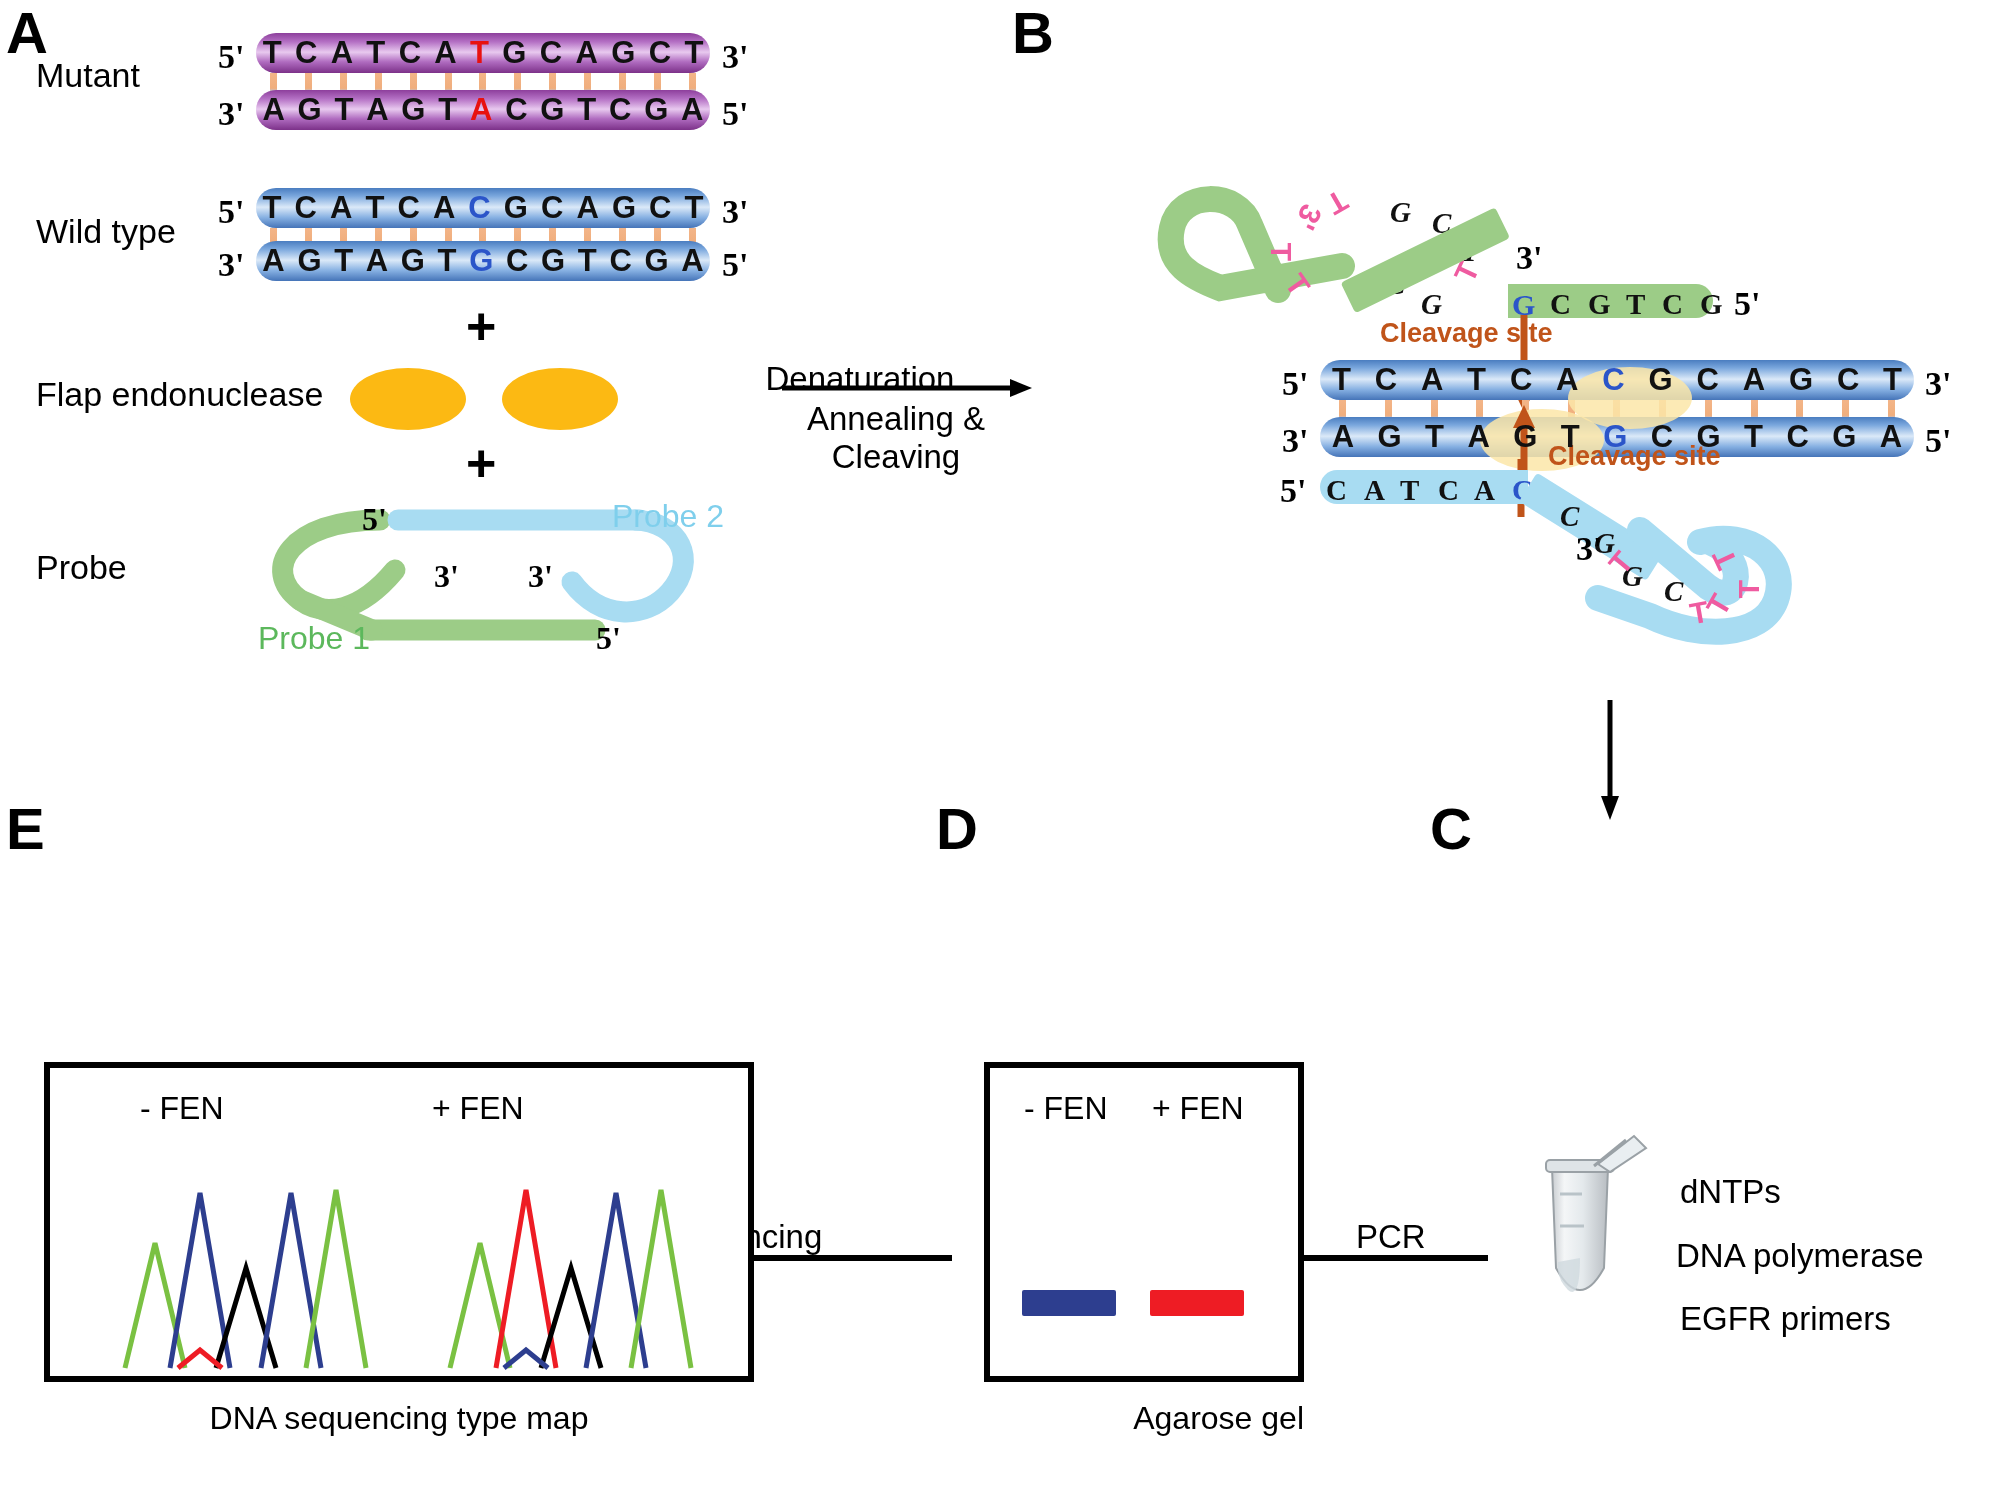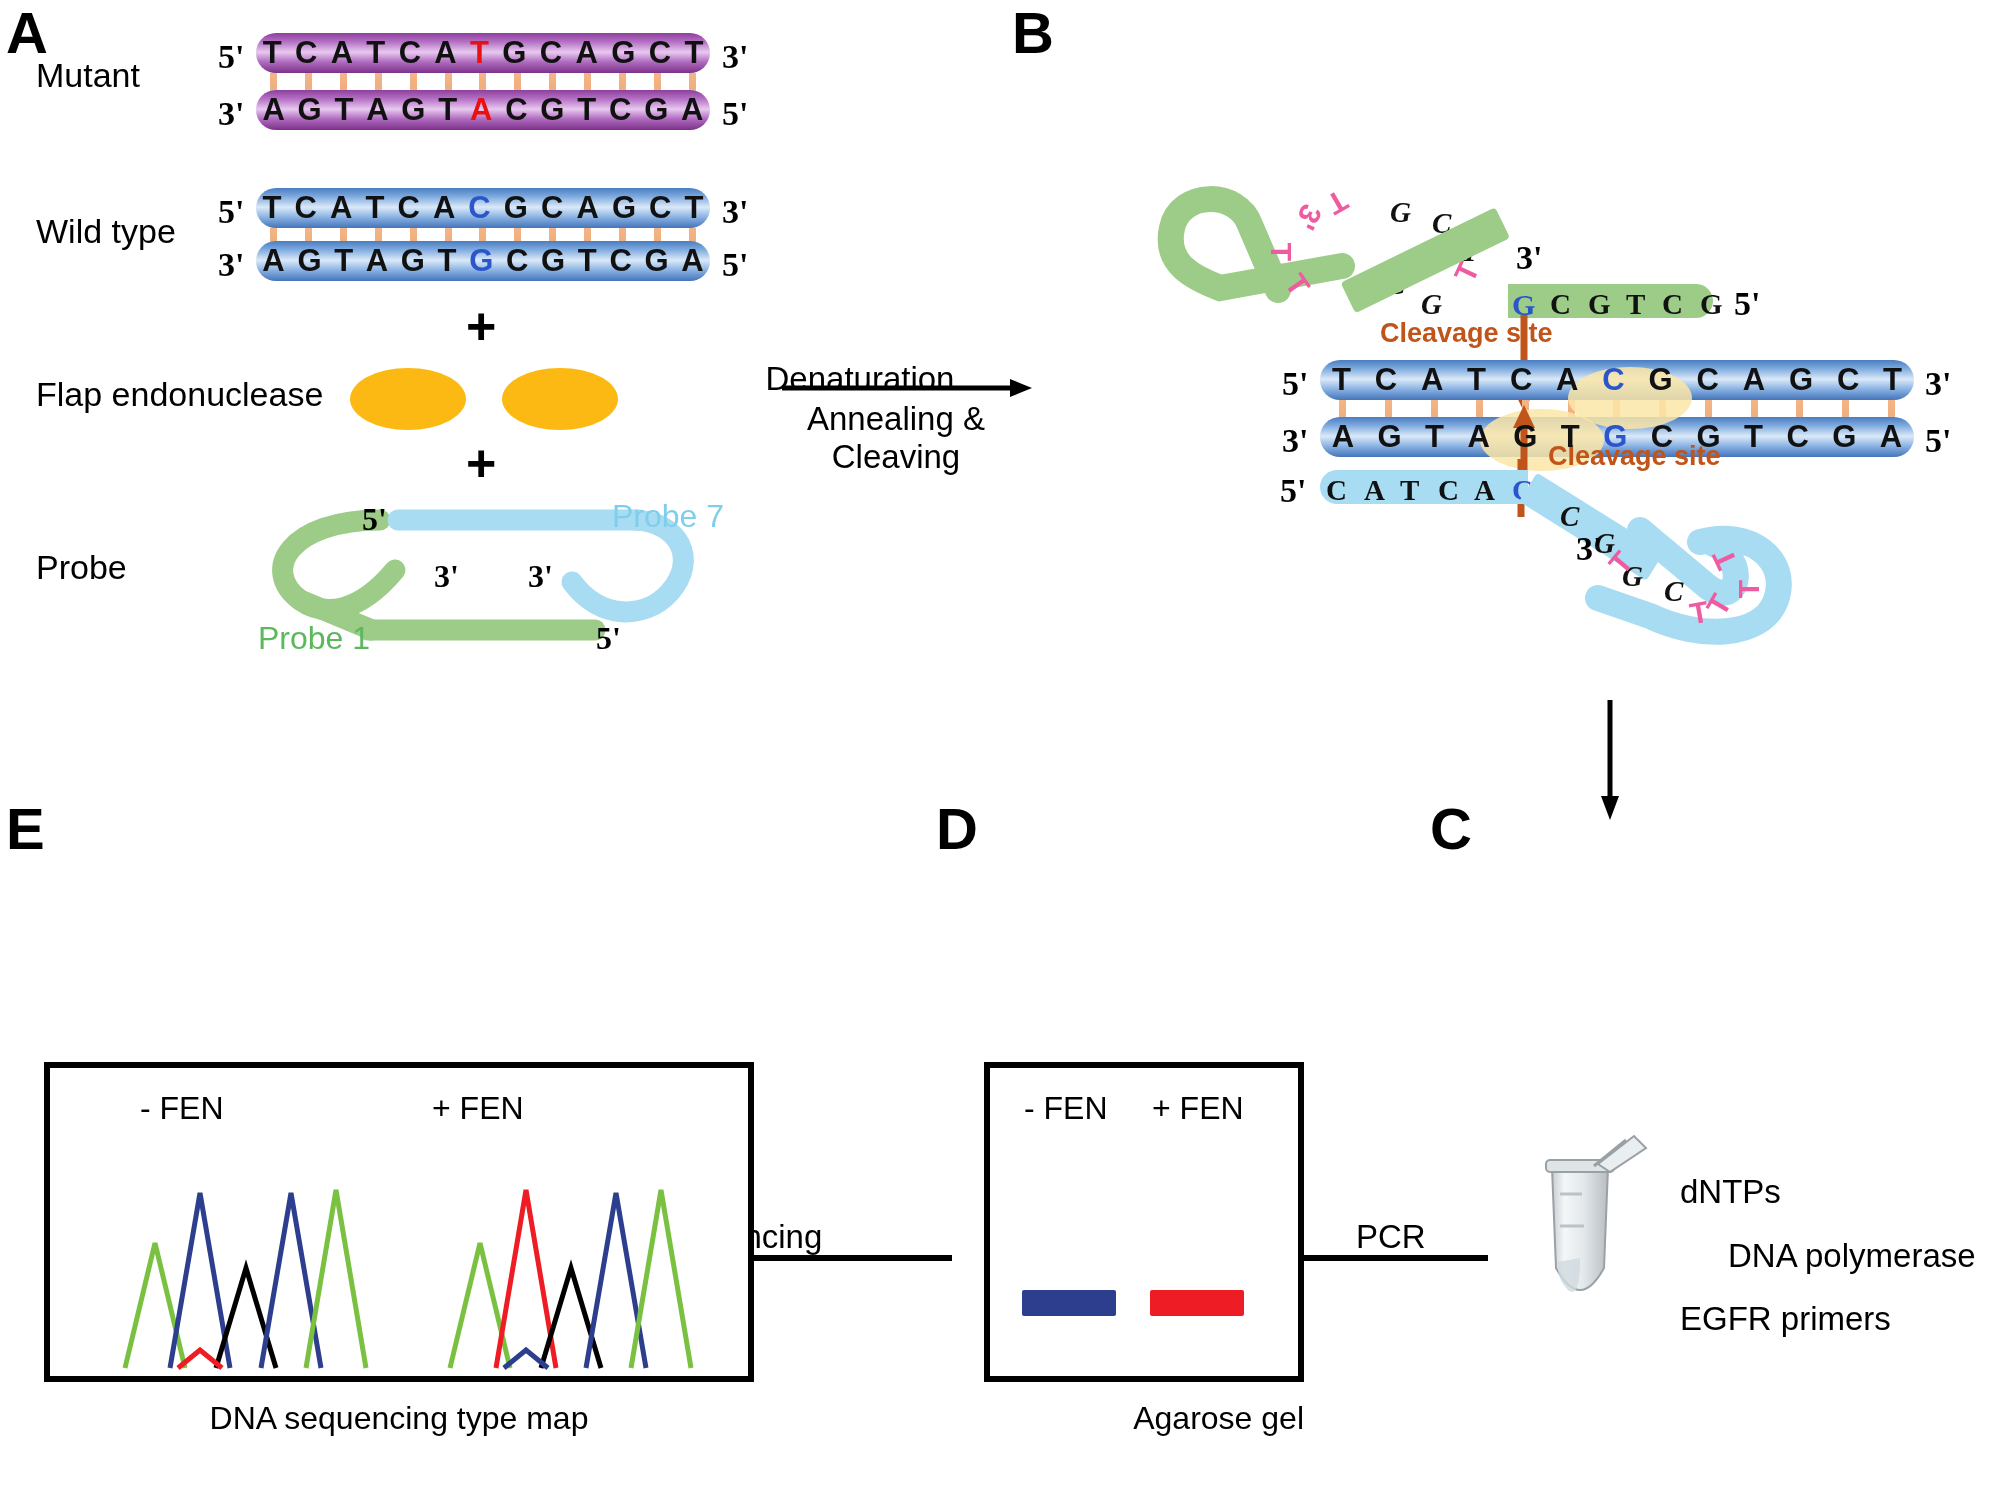--- a/index.html
+++ b/index.html
@@ -160,21 +160,21 @@
   <path d="M 50 100 L 122 130" stroke="#9ccc87" stroke-width="21" stroke-linecap="round" fill="none"></path>
 
   <path d="M 148 20 L 390 20" stroke="#a8dcf2" stroke-width="21" stroke-linecap="round" fill="none"></path>
   <path d="M 385 20 C 430 22, 448 60, 420 92 C 395 120, 350 120, 322 82" fill="none" stroke="#a8dcf2" stroke-width="21" stroke-linecap="round"></path>
 </svg>
 <div class="abs cap" style="left:362px;top:501px;color:#000;font-weight:bold;font-family:'Liberation Serif',serif;">5'</div>
 <div class="abs cap" style="left:434px;top:558px;color:#000;font-weight:bold;font-family:'Liberation Serif',serif;">3'</div>
 <div class="abs cap" style="left:528px;top:558px;color:#000;font-weight:bold;font-family:'Liberation Serif',serif;">3'</div>
 <div class="abs cap" style="left:596px;top:620px;color:#000;font-weight:bold;font-family:'Liberation Serif',serif;">5'</div>
 <div class="abs cap" style="left:258px;top:620px;color:#5cb85c;text-align:center;">Probe 1</div>
-<div class="abs cap" style="left:612px;top:498px;color:#7fcfec;">Probe 7</div>
+<div class="abs cap" style="left:612px;top:498px;color:#7fcfec;">Probe 2</div>
 
 <div class="abs arrow-label" style="left:740px;top:360px;width:240px;text-align:center;">Denaturation</div>
 <div class="abs arrow-label" style="left:756px;top:400px;width:280px;text-align:center;">Annealing &amp; Cleaving</div>
 <svg class="abs" style="left:782px;top:378px;" width="250" height="22">
   <line x1="0" y1="10" x2="228" y2="10" stroke="#000" stroke-width="5"></line>
   <polygon points="228,1 250,10 228,19" fill="#000"></polygon>
 </svg>
 
 <div class="abs panel-letter" style="left:1012px;top:4px;">B</div>
 
@@ -319,21 +319,21 @@
   <path d="M 22 18 L 78 18 L 74 118 Q 50 162 26 118 Z" fill="url(#tubeGrad)" stroke="#9aa1a6" stroke-width="2"></path>
   <rect x="16" y="10" width="68" height="12" rx="4" fill="#dfe4e7" stroke="#9aa1a6" stroke-width="2"></rect>
   <path d="M 50 108 Q 50 150 38 140 Q 26 128 28 112 Z" fill="#cfd9de" opacity="0.8"></path>
   <line x1="30" y1="44" x2="52" y2="44" stroke="#b9c3c8" stroke-width="3"></line>
   <line x1="30" y1="76" x2="54" y2="76" stroke="#b9c3c8" stroke-width="3"></line>
   <path d="M 68 14 L 104 -14 L 116 -2 L 80 22 Z" fill="#e9eef1" stroke="#9aa1a6" stroke-width="2"></path>
   <path d="M 64 16 L 96 -10" stroke="#9aa1a6" stroke-width="3" fill="none"></path>
 </svg>
 
 <div class="abs reagent" style="left:1680px;top:1173px;">dNTPs</div>
-<div class="abs reagent" style="left:1728px;top:1237px;">DNA polymerase</div>
+<div class="abs reagent" style="left:1676px;top:1237px;">DNA polymerase</div>
 <div class="abs reagent" style="left:1680px;top:1300px;">EGFR primers</div>
 
 <div class="abs arrow-label" style="left:1356px;top:1218px;">PCR</div>
 <svg class="abs" style="left:1216px;top:1247px;" width="272" height="22">
   <line x1="22" y1="11" x2="272" y2="11" stroke="#000" stroke-width="6"></line>
   <polygon points="22,0 0,11 22,22" fill="#000"></polygon>
 </svg>
 
 <div class="abs panel-letter" style="left:936px;top:800px;">D</div>
 <div class="box" style="left:984px;top:1062px;width:320px;height:320px;"></div>

